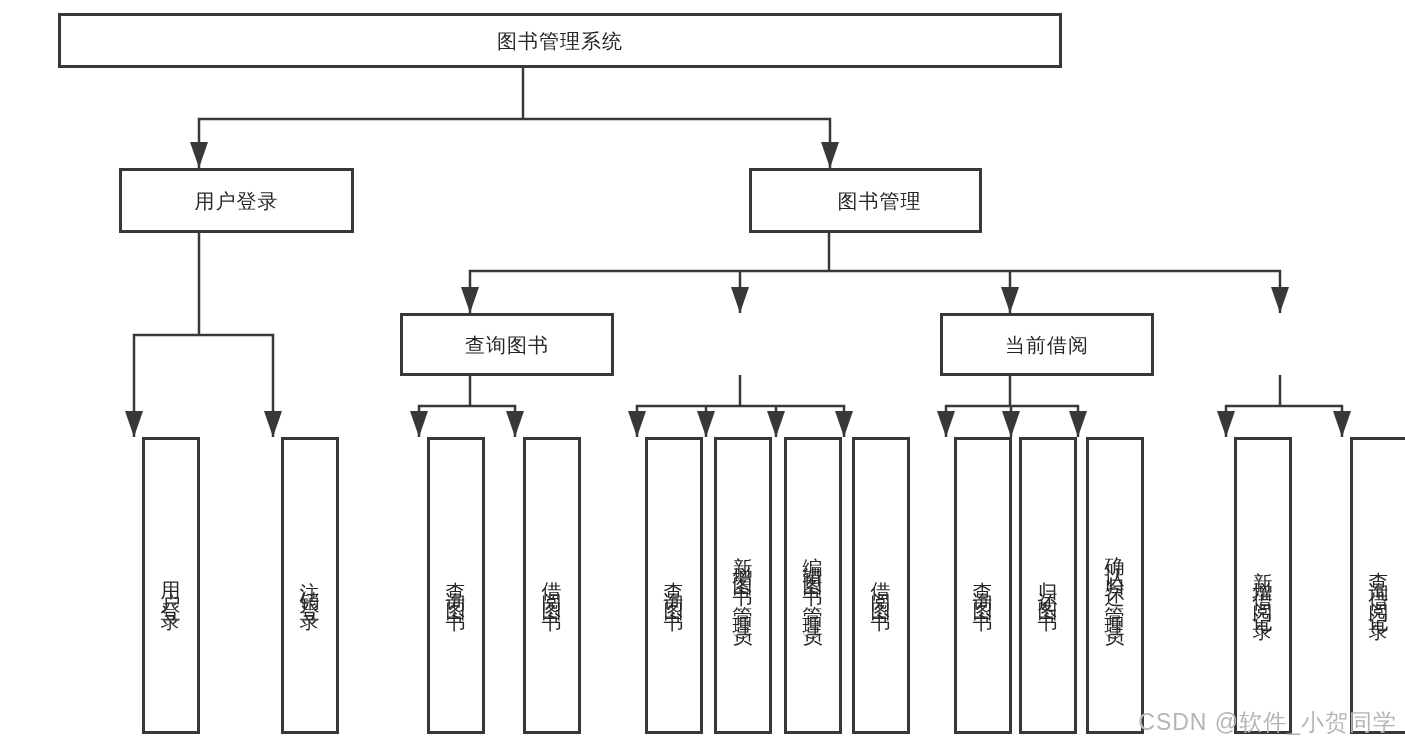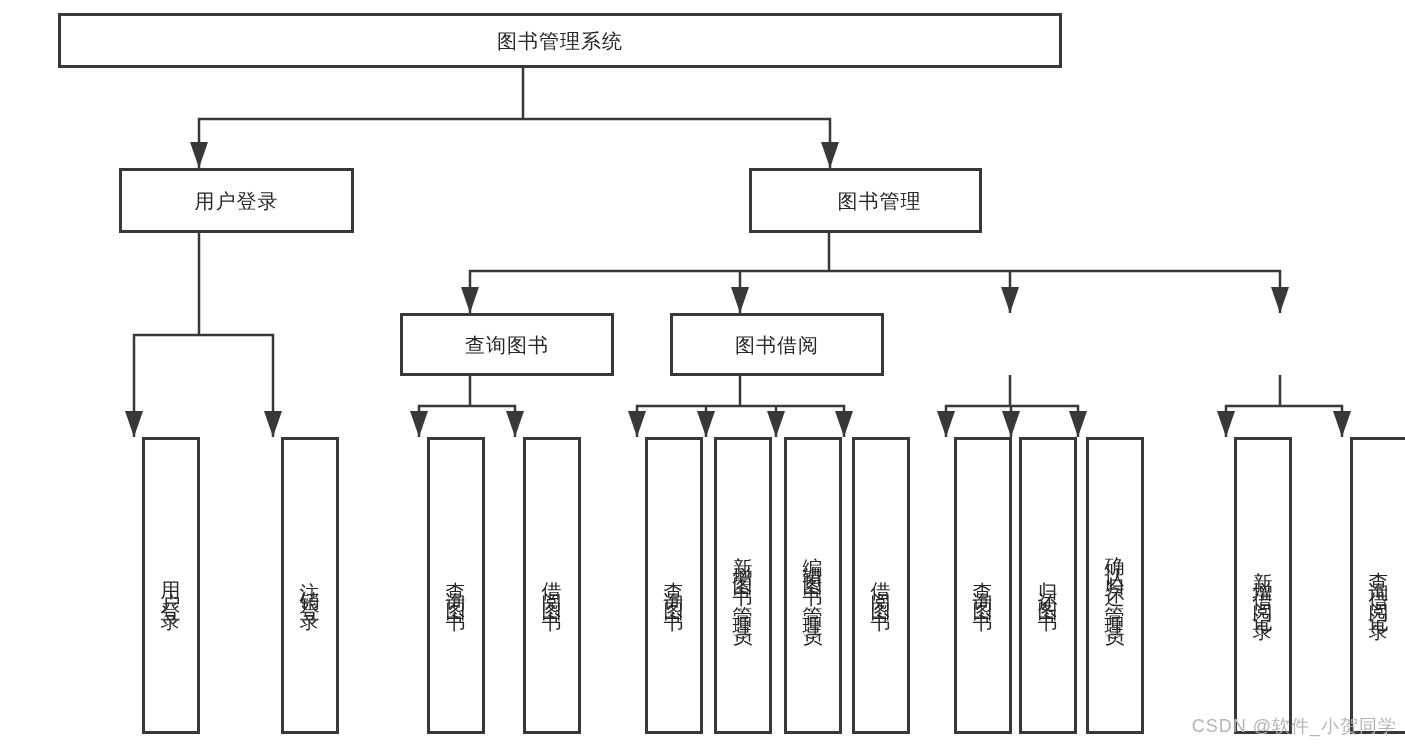--- a/index.html
+++ b/index.html
@@ -41,21 +41,21 @@
   }
   .node-v span {
     writing-mode: vertical-rl;
     letter-spacing: 10px;
     white-space: nowrap;
   }
   .watermark {
     position: absolute;
     right: 8px;
     bottom: 9px;
-    font-size: 18px;
+    font-size: 23px;
     color: #b5b5b5;
     letter-spacing: 1px;
     white-space: nowrap;
     z-index: 5;
   }
 </style>
 </head>
 <body>
 
 <div class="canvas">
@@ -119,22 +119,22 @@
   <div class="node node-h" style="left:82px; top:168px; width:235px; height:65px;">
     <span>用户登录</span>
   </div>
   <div class="node node-h" style="left:712px; top:168px; width:233px; height:65px;padding-left:28px;">
     <span>图书管理</span>
   </div>
 
   <div class="node node-h" style="left:363px; top:313px; width:214px; height:63px;">
     <span>查询图书</span>
   </div>
-  <div class="node node-h" style="left:633px; top:313px; width:214px; height:63px;">
-    <span>图书借阅</span>
+  <div class="node node-h" style="left:903px; top:313px; width:214px; height:63px;">
+    <span>当前借阅</span>
   </div>
 
   <div class="node node-v" style="left:105px; top:437px; width:58px; height:297px;">
     <span>用户登录</span>
   </div>
   <div class="node node-v" style="left:244px; top:437px; width:58px; height:297px;">
     <span>注销登录</span>
   </div>
 
   <div class="node node-v" style="left:390px; top:437px; width:58px; height:297px;">

